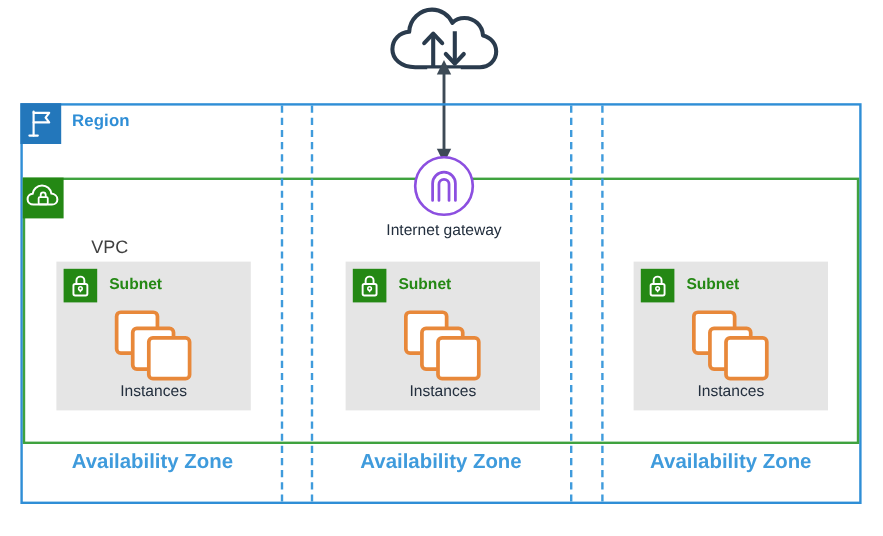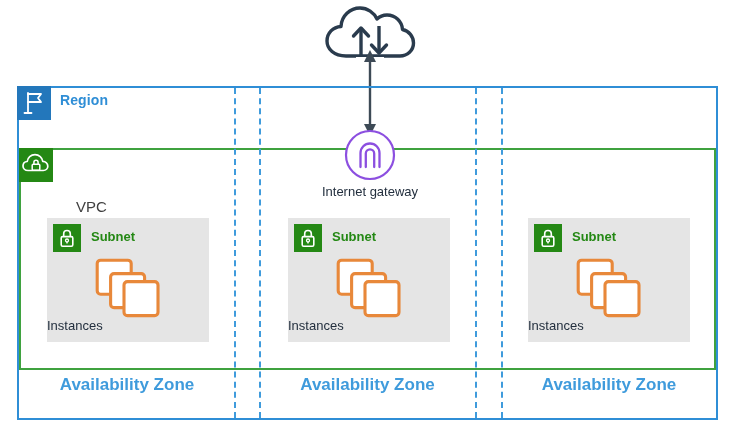--- a/index.html
+++ b/index.html
@@ -83,21 +83,21 @@
   .subnet-title{
     position:absolute;left:44px;top:11px;
     font-size:13px;font-weight:bold;color:#248814;
     white-space:nowrap;
   }
   .instances-stack{
     position:absolute;left:48px;top:40px;width:72px;height:60px;
   }
   .instances-label{
     position:absolute;left:0;right:0;top:100px;
-    font-size:13px;color:#232f3e;
+    font-size:13px;color:#232f3e;text-align:center;
     white-space:nowrap;
   }
 
   
   #igw-icon{left:344px;top:129px;width:52px;height:52px;}
   #igw-label{
     left:282px;top:184px;width:176px;
     font-size:13px;color:#232f3e;text-align:center;
     white-space:nowrap;
   }

